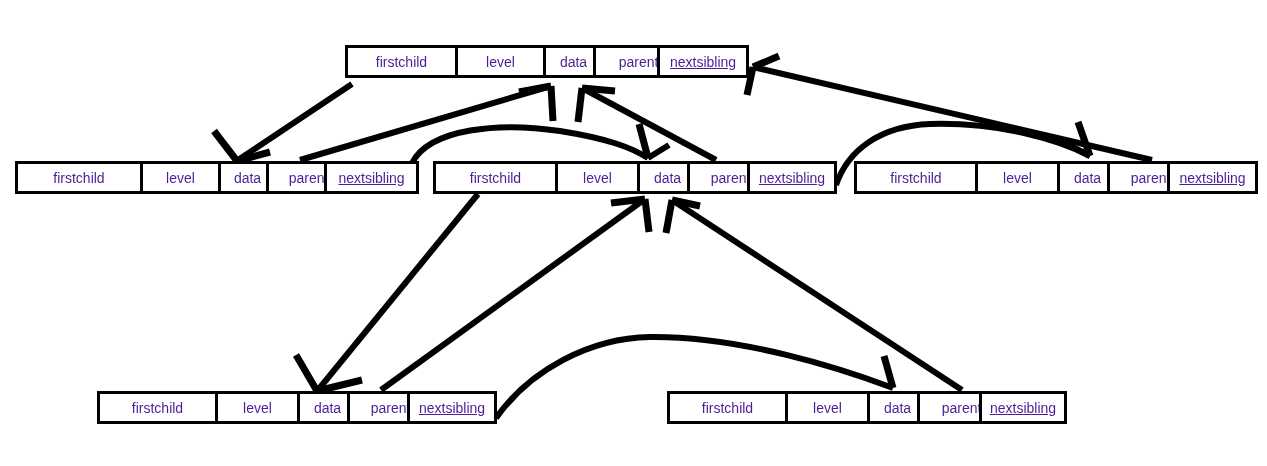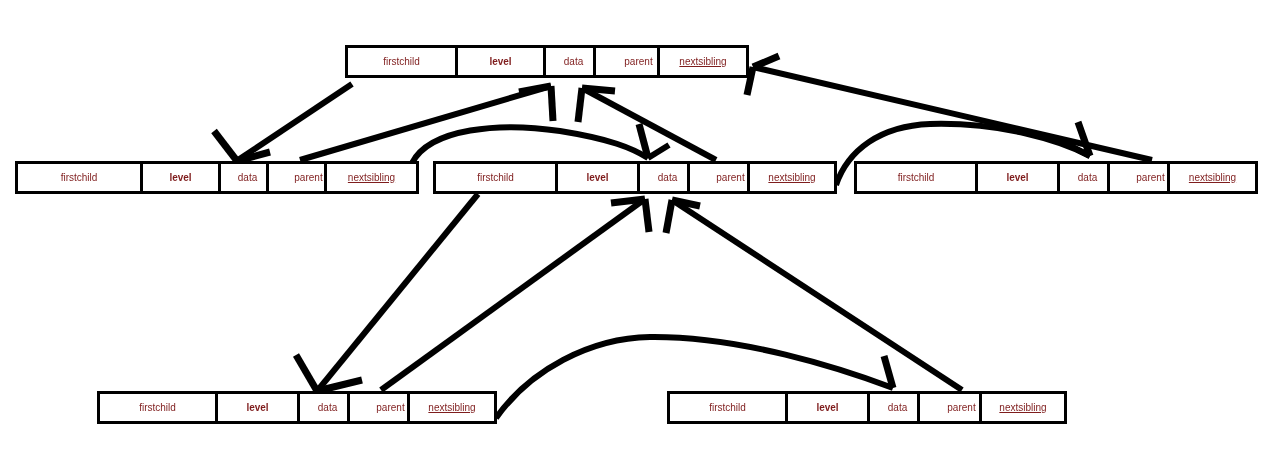--- a/index.html
+++ b/index.html
@@ -1,25 +1,25 @@
 <!DOCTYPE html>
 <html><head>
 <meta charset="utf-8">
 <style>
   html,body{margin:0;padding:0;background:#ffffff;}
   body{width:1267px;height:466px;overflow:hidden;font-family:"Liberation Sans",sans-serif;}
   #stage{position:relative;width:1267px;height:466px;background:#fff;}
   #edges{position:absolute;left:0;top:0;width:1267px;height:466px;pointer-events:none;}
   .node{position:absolute;display:flex;box-sizing:border-box;border:3px solid #000;background:#fff;height:33px;}
   .cell{box-sizing:border-box;display:flex;align-items:center;justify-content:center;
-        border-right:3px solid #000;height:100%;font-size:10px;color:#7f1d1d;line-height:1;
+        border-right:3px solid #000;height:100%;font-size:14px;color:#4c1d95;line-height:1;
         white-space:nowrap;overflow:hidden;background:#fff;}
   .cell:last-child{border-right:none;text-decoration:underline;}
   .c-firstchild{flex:0 0 var(--fc,110px);}
-  .c-level{flex:0 0 var(--lv,80px);font-weight:bold;}
+  .c-level{flex:0 0 var(--lv,80px);}
   .c-data{flex:0 0 var(--dt,48px);padding-left:8px;}
   .c-parent{flex:0 0 var(--pt,58px);padding-left:24px;}
   .c-nextsibling{flex:1 1 auto;}
 </style>
 </head>
 <body>
 
 <div id="stage">
 
   <svg id="edges" viewBox="0 0 1267 466" xmlns="http://www.w3.org/2000/svg">

